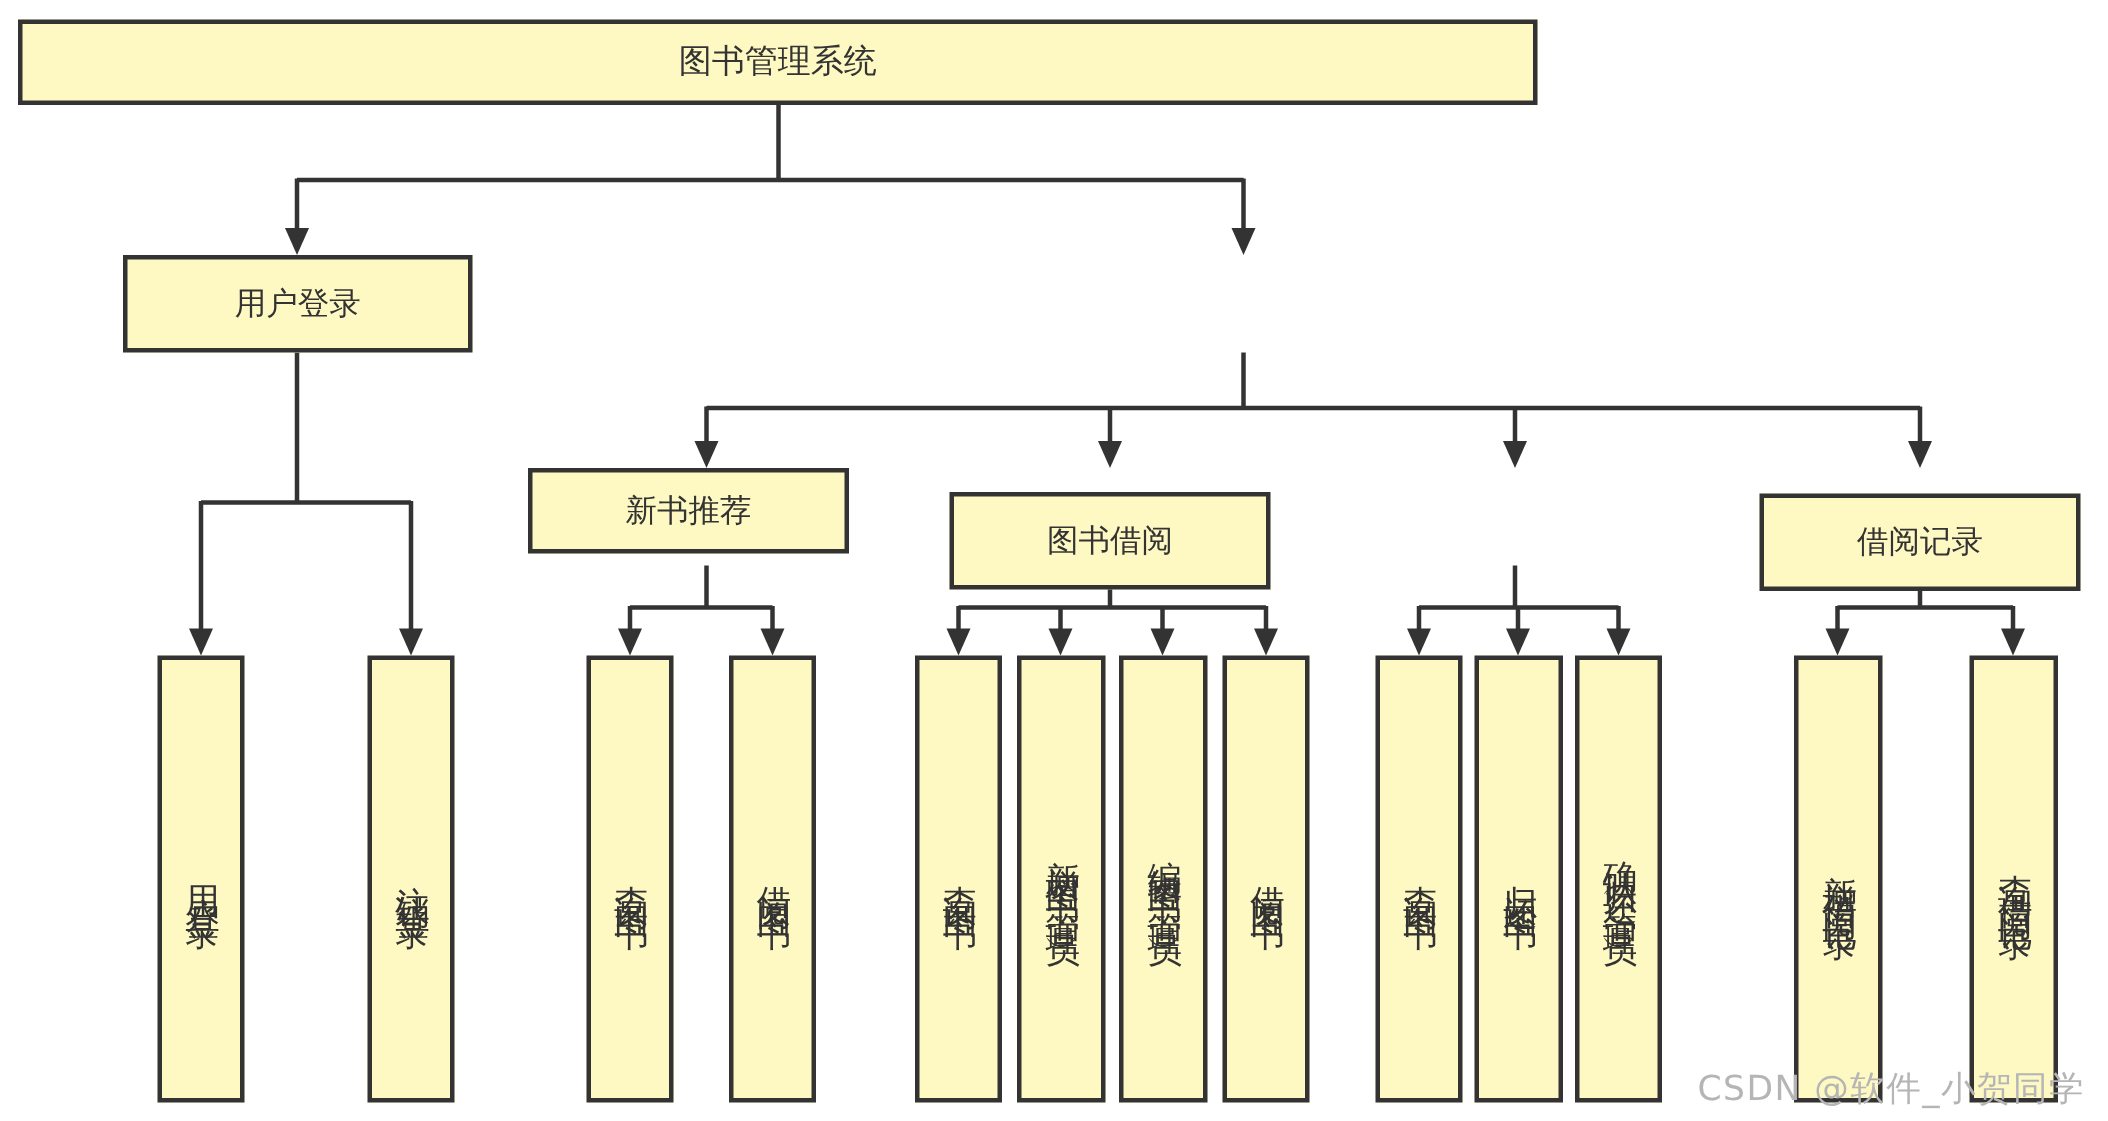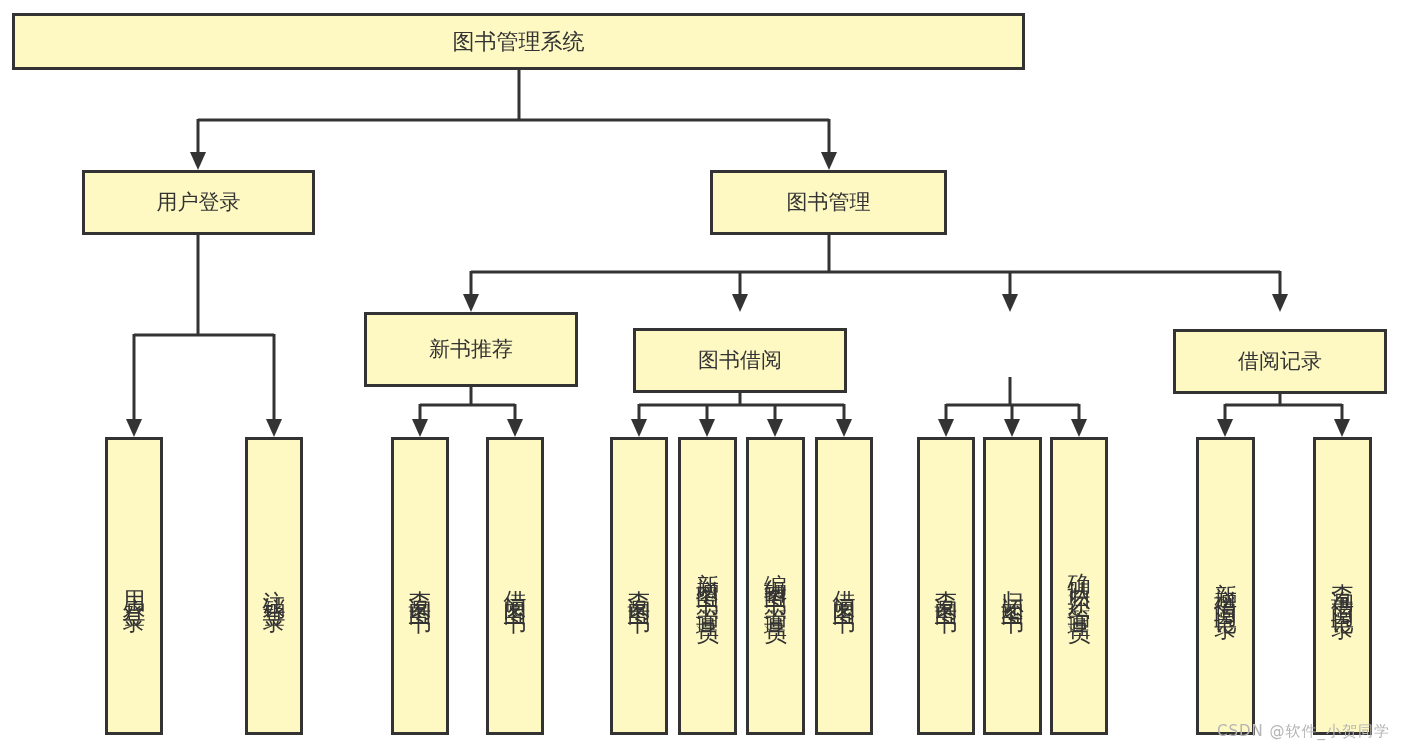--- a/index.html
+++ b/index.html
@@ -19,21 +19,21 @@
   }
   .node .lbl { line-height:1; white-space:nowrap; }
   .h1 .lbl { font-size:22px; }
   .h2 .lbl, .h3 .lbl { font-size:21px; }
   .leaf .lbl {
     writing-mode:vertical-rl; text-orientation:mixed;
     font-size:23px; letter-spacing:7px; line-height:1;
   }
   .watermark {
     position:absolute; right:15px; bottom:6px; z-index:3;
-    font-size:15px; color:var(--watermark); letter-spacing:1px; white-space:nowrap;margin-left:48px;
+    font-size:23px; color:var(--watermark); letter-spacing:1px; white-space:nowrap;margin-left:48px;
   }
 </style>
 </head>
 <body>
 
 <div class="stage">
 
   <svg class="connectors" viewBox="0 0 1405 747" xmlns="http://www.w3.org/2000/svg">
 
     <path class="cline" d="M519,70 V120"></path>
@@ -96,25 +96,22 @@
       <polygon class="ctri" points="1334,419 1350,419 1342,437"></polygon>
   </svg>
 
   <div class="node h1" style="left:12px;top:13px;width:1013px;height:57px">
     <span class="lbl">图书管理系统</span>
   </div>
 
   <div class="node h2" style="left:82px;top:170px;width:233px;height:65px">
     <span class="lbl">用户登录</span>
   </div>
-  <div class="node h2" style="left:710px;top:170px;width:237px;height:65px">
-    <span class="lbl">图书管理</span>
-  </div>
 
-  <div class="node h3" style="left:364px;top:312px;width:214px;height:75px">
+  <div class="node h3" style="left:352px;top:312px;width:214px;height:57px">
     <span class="lbl">新书推荐</span>
   </div>
   <div class="node h3" style="left:633px;top:328px;width:214px;height:65px">
     <span class="lbl">图书借阅</span>
   </div>
   <div class="node h3" style="left:1173px;top:329px;width:214px;height:65px">
     <span class="lbl">借阅记录</span>
   </div>
 
   <div class="node leaf" style="left:105px;top:437px;width:58px;height:298px">

